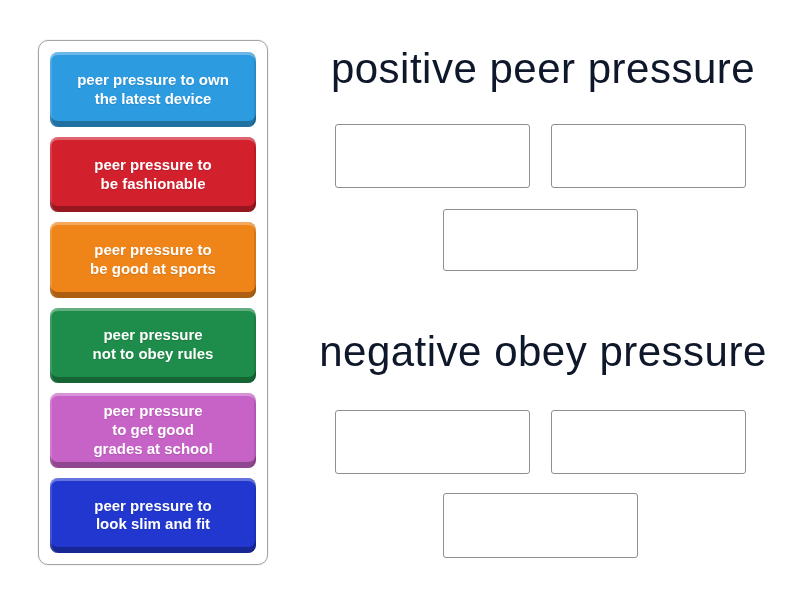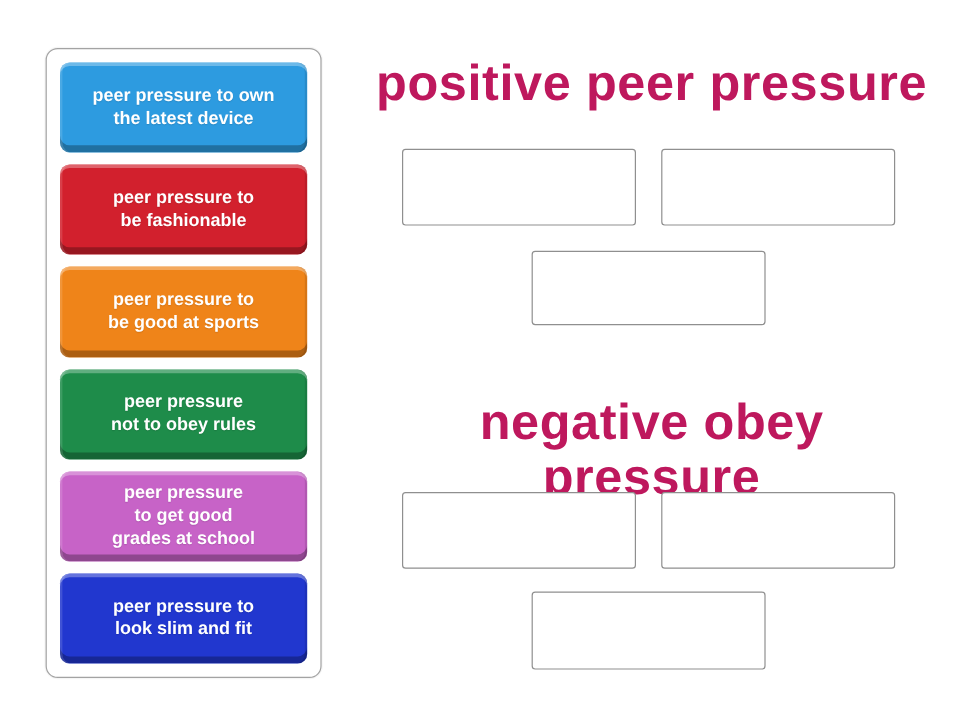--- a/index.html
+++ b/index.html
@@ -55,22 +55,22 @@
   }
 
   
   .group-title {
     position: absolute;
     left: 310px;
     width: 466px;
     margin: 0;
     text-align: center;
     font-size: 42px;
-    font-weight: 700;
-    color: #be185d;
+    font-weight: 400;
+    color: #0f172a;
     letter-spacing: 0.5px;
     line-height: 1.1;
   }
   #pos-title { top: 46px; }
   #neg-title { top: 329px; }
 
   .slot {
     position: absolute;
     width: 195px;
     height: 64px;

